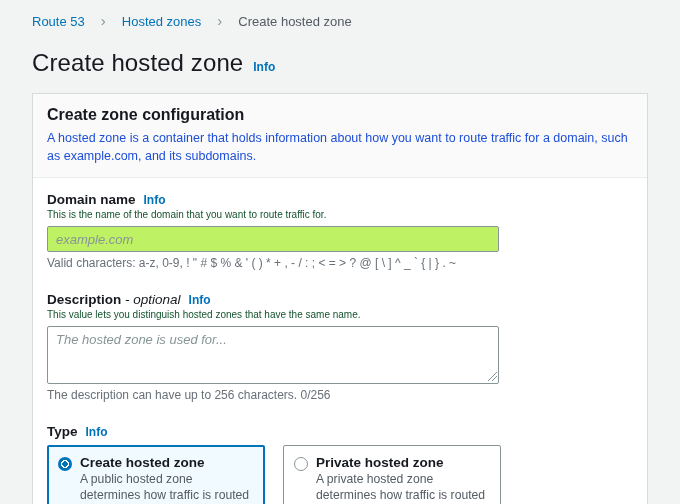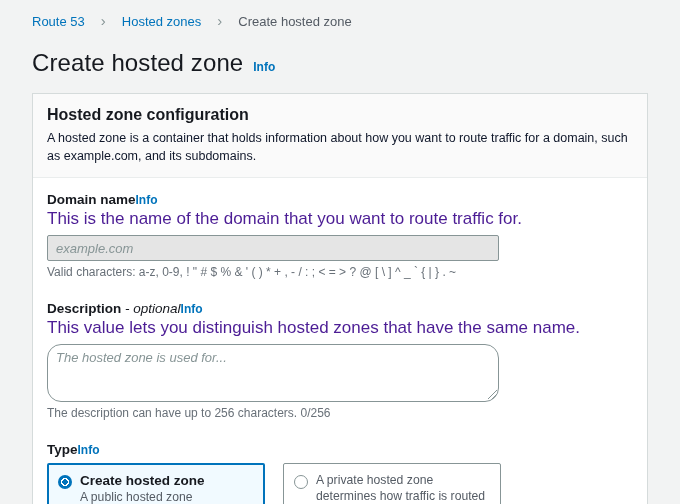--- a/index.html
+++ b/index.html
@@ -20,44 +20,44 @@
 
   
   .page-title-row { display: flex; align-items: baseline; gap: 10px; margin-bottom: 16px; }
   h1 { font-size: 24px; font-weight: 500; letter-spacing: 0.1px; color: #16191f; }
   .info-link { color: #0073bb; font-size: 12px; font-weight: 700; text-decoration: none; cursor: pointer; }
 
   
   .panel { background: #ffffff; border: 1px solid #d5dbdb; border-radius: 0; }
   .panel-header { background: #fafafa; border-bottom: 1px solid #eaeded; padding: 12px 16px 12px 14px; }
   .panel-title { font-size: 16px; font-weight: 700; margin-bottom: 5px; }
-  .panel-desc { font-size: 12.5px; color: #0f172a; line-height: 1.45; max-width: 610px; }
+  .panel-desc { font-size: 12.5px; color: #1d4ed8; line-height: 1.45; max-width: 610px; }
 
   .panel-body { padding: 14px 14px 16px 14px; }
   .field + .field { margin-top: 22px; }
 
-  .label-row { display: flex; align-items: baseline; margin-bottom: 2px; }
+  .label-row { display: flex; align-items: baseline; gap: 8px; margin-bottom: 2px; }
   .field-label { font-size: 13.5px; font-weight: 700; color: #16191f; }
   .optional { font-style: italic; font-weight: 400; }
-  .field-help { font-size: 17px; color: #4c1d95; margin-bottom: 6px; }
+  .field-help { font-size: 10px; color: #14532d; margin-bottom: 6px; }
   .constraint { font-size: 12px; color: #687078; margin-top: 4px; }
 
   .text-input {
     width: 452px; height: 26px;
     border: 1px solid #879596; border-radius: 2px;
     padding: 2px 8px; font-size: 13px; color: #16191f;
     font-family: "Liberation Sans", "DejaVu Sans", sans-serif;
-    background: #e5e5e5; outline: none;
+    background: #bef264; outline: none;
   }
   .text-input::placeholder, textarea::placeholder { color: #879596; font-style: italic; opacity: 1; }
 
   .textarea-wrap { position: relative; width: 452px; }
   textarea {
     width: 452px; height: 58px;
-    border: 1px solid #879596; border-radius: 14px;
+    border: 1px solid #879596; border-radius: 2px;
     padding: 5px 8px; font-size: 13px; color: #16191f;
     font-family: "Liberation Sans", "DejaVu Sans", sans-serif;
     background: #fff; resize: none; outline: none; display: block;
   }
   .resize-handle { position: absolute; right: 2px; bottom: 3px; width: 10px; height: 10px; cursor: nwse-resize; }
 
   
   .tiles { display: flex; gap: 18px; margin-top: 6px; }
   .tile {
     width: 218px; height: 61px;
@@ -88,21 +88,21 @@
     <span class="crumb-current">Create hosted zone</span>
   </nav>
 
   <div class="page-title-row">
     <h1>Create hosted zone</h1>
     <a class="info-link">Info</a>
   </div>
 
   <section class="panel">
     <header class="panel-header">
-      <h2 class="panel-title">Hosted zone configuration</h2>
+      <h2 class="panel-title">Create zone configuration</h2>
       <p class="panel-desc">A hosted zone is a container that holds information about how you want to route traffic for a domain, such as example.com, and its subdomains.</p>
     </header>
 
     <div class="panel-body">
 
       <div class="field">
         <div class="label-row">
           <span class="field-label">Domain name</span>
           <a class="info-link">Info</a>
         </div>
@@ -140,20 +140,21 @@
           <div class="tile selected">
             <div class="radio checked"></div>
             <div>
               <div class="tile-title">Create hosted zone</div>
               <div class="tile-desc">A public hosted zone determines how traffic is routed on the internet.</div>
             </div>
           </div>
           <div class="tile">
             <div class="radio unchecked"></div>
             <div>
+              <div class="tile-title">Private hosted zone</div>
               <div class="tile-desc">A private hosted zone determines how traffic is routed within an Amazon VPC.</div>
             </div>
           </div>
         </div>
       </div>
 
     </div>
   </section>
 </div>
 

